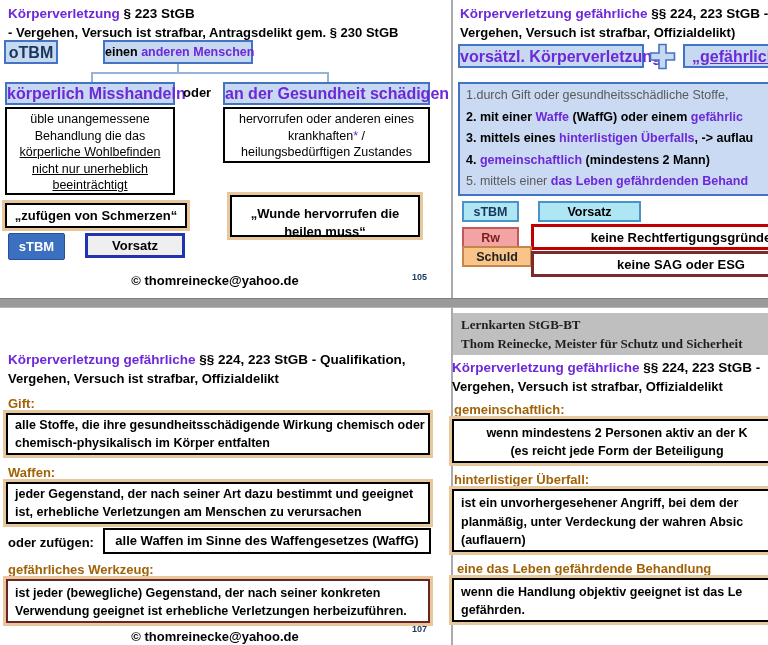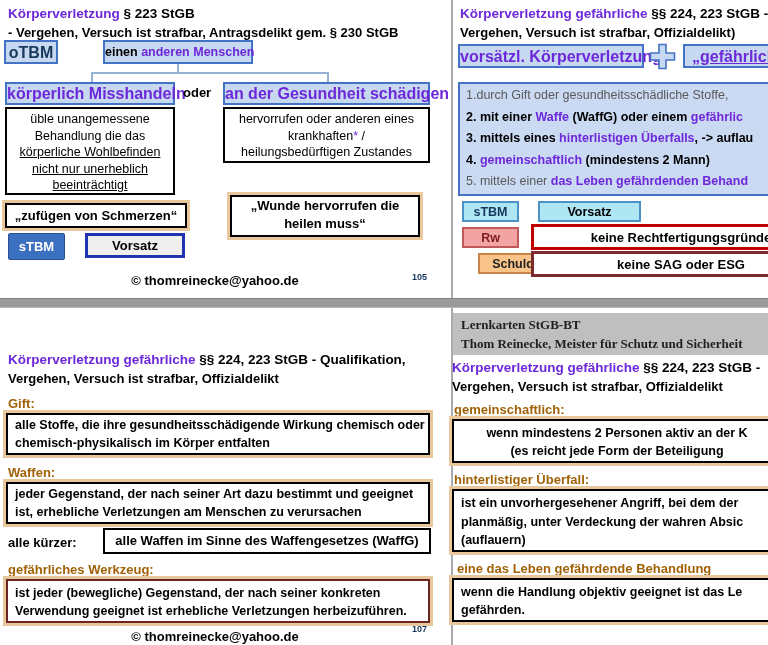--- a/index.html
+++ b/index.html
@@ -71,21 +71,21 @@
       <div class="u">nicht nur unerheblich</div>
       <div class="u">beeinträchtigt</div>
     </div>
     <div class="abs defbox center" style="left:223px;top:107px;width:207px;height:56px;line-height:16.5px;padding-top:2px;">
       <div>hervorrufen oder anderen eines</div>
       <div><span>krankhaften</span><span class="blue">*</span><span> /</span></div>
       <div>heilungsbedürftigen Zustandes</div>
     </div>
 
     <div class="abs defbox tan center b nowrap" style="left:5px;top:203px;width:182px;height:25px;line-height:21px;font-size:13px;">„zufügen von Schmerzen“</div>
-    <div class="abs defbox tan center b" style="left:230px;top:195px;width:190px;height:42px;line-height:18px;font-size:13px;padding-top:0;">
+    <div class="abs defbox tan center b" style="left:230px;top:195px;width:190px;height:42px;line-height:18px;font-size:13px;padding-top:8px;">
       <div>„Wunde hervorrufen die</div>
       <div>heilen muss“</div>
     </div>
 
     <div class="abs center b" style="left:8px;top:233px;width:55px;height:25px;line-height:25px;background:#3b6fc0;border:1px solid #2a4f96;color:#fff;font-size:13px;border-radius:2px;">sTBM</div>
     <div class="abs center b" style="left:85px;top:233px;width:100px;height:25px;line-height:20px;background:#efefef;border:3px solid #2233b0;box-sizing:border-box;font-size:13px;">Vorsatz</div>
 
     <div class="abs copy" style="left:0;top:273px;width:430px;">© thomreinecke@yahoo.de</div>
     <div class="abs pagenum" style="left:412px;top:272px;">105</div>
   </div>
@@ -119,21 +119,21 @@
         <span class="gray">5. mittels einer </span><span class="blue b">das Leben gefährdenden Behand</span>
       </div>
     </div>
 
     <div class="abs cyanbox" style="left:7px;top:201px;width:57px;height:21px;line-height:18px;">sTBM</div>
     <div class="abs cyanbox" style="left:83px;top:201px;width:103px;height:21px;line-height:18px;color:#000;">Vorsatz</div>
 
     <div class="abs pinkbox" style="left:7px;top:227px;width:57px;height:21px;line-height:18px;">Rw</div>
     <div class="abs redbox" style="left:76px;top:224px;width:300px;height:26px;line-height:21px;">keine Rechtfertigungsgründe</div>
 
-    <div class="abs orangebox" style="left:7px;top:253px;width:70px;height:21px;line-height:18px;margin-left:16px;">Schuld</div>
+    <div class="abs orangebox" style="left:7px;top:246px;width:70px;height:21px;line-height:18px;">Schuld</div>
     <div class="abs maroonbox" style="left:76px;top:251px;width:300px;height:26px;line-height:21px;">keine SAG oder ESG</div>
   </div>
 
   <div class="abs" style="left:0;top:306px;width:452px;height:339px;">
     <div class="abs title" style="left:8px;top:44px;">
       <span class="blue">Körperverletzung gefährliche</span><span> §§ 224, 223 StGB - Qualifikation,</span>
     </div>
     <div class="abs title" style="left:8px;top:63px;font-size:13px;">Vergehen, Versuch ist strafbar, Offizialdelikt</div>
 
     <div class="abs lbl" style="left:8px;top:90px;">Gift:</div>
@@ -141,21 +141,21 @@
       <div class="nowrap">alle Stoffe, die ihre gesundheitsschädigende Wirkung chemisch oder</div>
       <div class="nowrap">chemisch-physikalisch im Körper entfalten</div>
     </div>
 
     <div class="abs lbl" style="left:8px;top:159px;">Waffen:</div>
     <div class="abs defbox tan b" style="left:6px;top:176px;width:424px;height:42px;line-height:17.5px;padding:2px 7px;">
       <div class="nowrap">jeder Gegenstand, der nach seiner Art dazu bestimmt und geeignet</div>
       <div class="nowrap">ist, erhebliche Verletzungen am Menschen zu verursachen</div>
     </div>
 
-    <div class="abs b nowrap" style="left:8px;top:229px;font-size:13px;">alle kürzer:</div>
+    <div class="abs b nowrap" style="left:8px;top:229px;font-size:13px;">oder zufügen:</div>
     <div class="abs defbox center b nowrap" style="left:103px;top:222px;width:328px;height:26px;line-height:22px;border-width:2.5px;font-size:13px;">alle Waffen im Sinne des Waffengesetzes (WaffG)</div>
 
     <div class="abs lbl" style="left:8px;top:256px;">gefährliches Werkzeug:</div>
     <div class="abs defbox tan b" style="left:6px;top:273px;width:424px;height:44px;line-height:18px;padding:3px 7px;border:2.5px solid #6b2424;">
       <div class="nowrap">ist jeder (bewegliche) Gegenstand, der nach seiner konkreten</div>
       <div class="nowrap">Verwendung  geeignet ist erhebliche Verletzungen herbeizuführen.</div>
     </div>
 
     <div class="abs copy" style="left:0;top:323px;width:430px;">© thomreinecke@yahoo.de</div>
     <div class="abs pagenum" style="left:412px;top:318px;">107</div>

